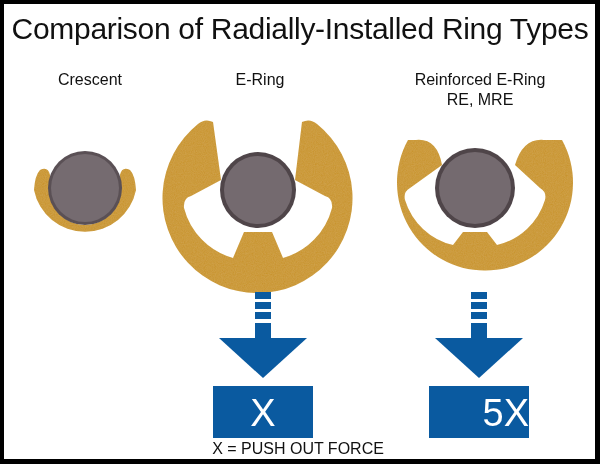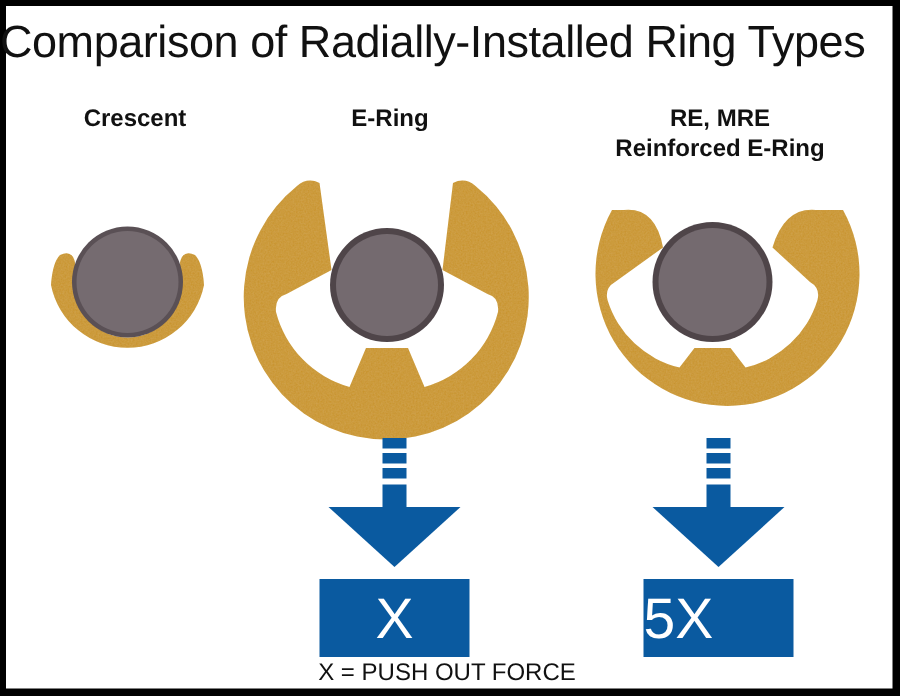--- a/index.html
+++ b/index.html
@@ -1,38 +1,38 @@
 <!DOCTYPE html>
 <html><head>
 <meta charset="utf-8">
 <style>
   html, body { margin:0; padding:0; background:#000; }
   body { width:600px; height:464px; overflow:hidden; font-family:"Liberation Sans", sans-serif; }
   .frame { position:absolute; left:4px; top:4px; width:591px; height:455px; background:#fff; }
-  .title { position:absolute; left:0; top:12px; width:600px; text-align:left; font-size:30px; color:#111; letter-spacing:-0.3px; }
-  .label { position:absolute; text-align:center; font-size:16px; color:#111; line-height:20px;font-weight:bold; }
+  .title { position:absolute; left:0; top:12px; width:600px; text-align:center; font-size:30px; color:#111; letter-spacing:-0.3px; }
+  .label { position:absolute; text-align:center; font-size:16px; color:#111; line-height:20px; }
   svg { position:absolute; left:0; top:0; }
   .footer { position:absolute; left:0; top:440px; width:536px; text-align:center; padding-left:60px; box-sizing:border-box; font-size:16px; color:#111; }
 </style>
 </head>
 <body>
 
 <div class="frame"></div>
 
 <div class="title">Comparison of Radially-Installed Ring Types</div>
 
 <div class="label" style="left:20px; top:70px; width:140px;">
   <div>Crescent</div>
 </div>
 <div class="label" style="left:190px; top:70px; width:140px;">
   <div>E-Ring</div>
 </div>
 <div class="label" style="left:390px; top:70px; width:180px;">
+  <div>Reinforced E-Ring</div>
   <div>RE, MRE</div>
-  <div>Reinforced E-Ring</div>
 </div>
 
 <svg width="600" height="464" viewBox="0 0 600 464">
   <defs>
     <filter id="grain" x="0" y="0" width="100%" height="100%">
       <feTurbulence type="fractalNoise" baseFrequency="0.9" numOctaves="2" result="n"></feTurbulence>
       <feColorMatrix type="matrix" values="0 0 0 0 0.9  0 0 0 0 0.75  0 0 0 0 0.3  0 0 0 0.18 0" in="n" result="c"></feColorMatrix>
       <feComposite in="c" in2="SourceGraphic" operator="in" result="cc"></feComposite>
       <feMerge>
           <feMergeNode in="SourceGraphic"></feMergeNode>
@@ -72,15 +72,15 @@
     <rect x="471" y="292" width="16" height="7"></rect>
     <rect x="471" y="302" width="16" height="7"></rect>
     <rect x="471" y="312" width="16" height="7"></rect>
     <rect x="471" y="323" width="16" height="15"></rect>
     <polygon points="435,338 523,338 479,378"></polygon>
     <rect x="429" y="386" width="100" height="52"></rect>
   </g>
 </svg>
 
 <div style="position:absolute; left:213px; top:386px; width:100px; height:52px; line-height:54px; text-align:center; color:#fff; font-size:38px;">X</div>
-<div style="position:absolute; left:429px; top:386px; width:100px; height:52px; line-height:54px; text-align:left; color:#fff; font-size:38px;border-radius:26px;">5X</div>
+<div style="position:absolute; left:429px; top:386px; width:100px; height:52px; line-height:54px; text-align:right; color:#fff; font-size:38px;border-radius:26px;">5X</div>
 
 <div class="footer">X = PUSH OUT FORCE</div>
 
 </body></html>

